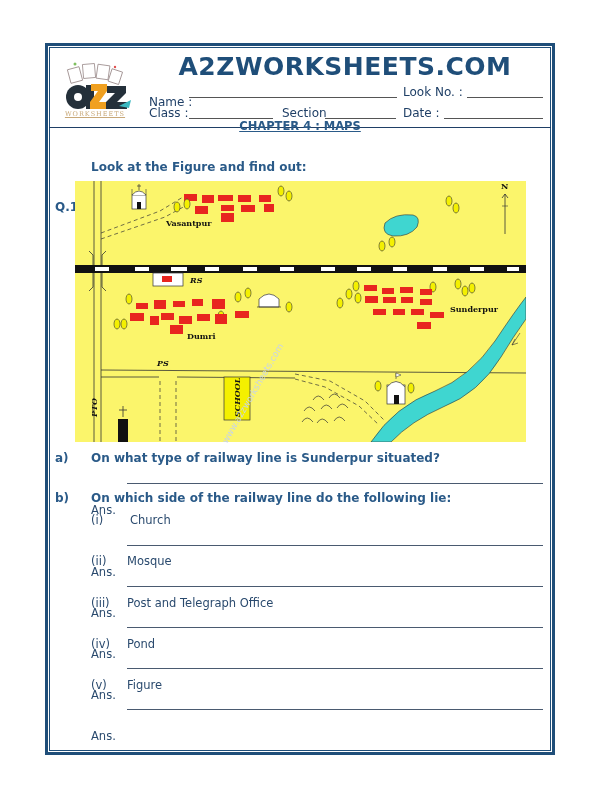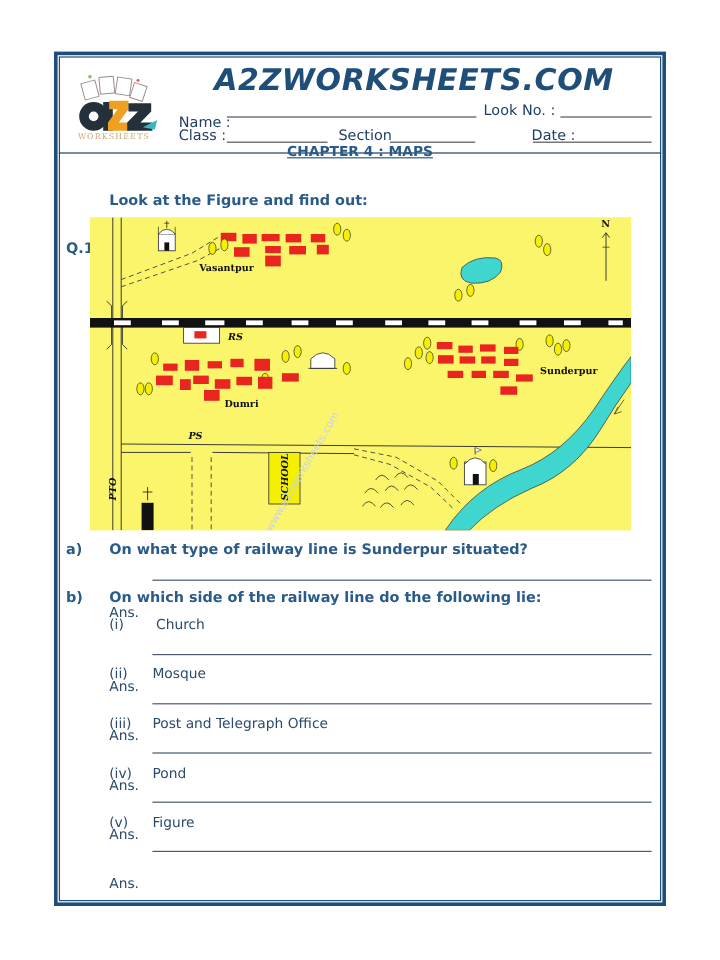--- a/index.html
+++ b/index.html
@@ -1,21 +1,21 @@
 <!DOCTYPE html>
 <html><head>
 <meta charset="utf-8">
 <style>
   html, body { margin:0; padding:0; background:#ffffff; }
   body { width:600px; height:800px; position:relative; overflow:hidden; font-family:"DejaVu Sans", sans-serif; color:#1f3f66; }
   .frame-outer { position:absolute; left:45px; top:43px; width:510px; height:712px; border:3px solid #1f4e79; box-sizing:border-box; }
   .frame-inner { position:absolute; left:49px; top:47px; width:502px; height:704px; border:1px solid #1f4e79; box-sizing:border-box; }
   .header-divider { position:absolute; left:49px; top:127px; width:502px; height:1px; background:#1f3f66; }
   .logo { position:absolute; left:55px; top:60px; width:80px; height:62px; }
-  .site-title { position:absolute; left:150px; top:52px; width:390px; text-align:center; font-size:25px; font-weight:bold; color:#1f4e79; letter-spacing:0.5px; font-family:"DejaVu Sans", sans-serif;font-style:italic; }
+  .site-title { position:absolute; left:150px; top:52px; width:390px; text-align:center; font-size:25px; font-weight:bold; color:#1f4e79; letter-spacing:0.5px; font-family:"DejaVu Sans", sans-serif; }
   .field { position:absolute; font-size:12px; color:#1f3f66; white-space:nowrap; }
   .uline { position:absolute; height:1px; background:#555; }
   .chapter { position:absolute; left:49px; top:119px; width:502px; text-align:center; font-size:11.5px; font-weight:bold; color:#2a5a88;text-decoration:underline; }
   .qnum { position:absolute; font-size:12px; font-weight:bold; color:#2a5a88; }
   .qtext { position:absolute; font-size:12px; font-weight:bold; color:#2a5a88; white-space:nowrap;text-align:right; }
   .item-num { position:absolute; font-size:11.5px; color:#2a4a6e; }
   .item-text { position:absolute; font-size:11.5px; color:#2a4a6e; white-space:nowrap; }
   .ans { position:absolute; font-size:11.5px; color:#2a4a6e;margin-top:31px; }
   .ans-line { position:absolute; left:127px; width:416px; height:1px; background:#4a5a70; }
   .map { position:absolute; left:75px; top:181px; width:451px; height:261px; background:#fbf56b; overflow:hidden; }
@@ -40,35 +40,35 @@
     </g>
     <circle cx="20" cy="4" r="1.5" fill="#7fbf5f"></circle>
     <circle cx="60" cy="7" r="1.2" fill="#e05050"></circle>
     <circle cx="23" cy="37" r="12" fill="#24303a"></circle>
     <circle cx="23" cy="37" r="4" fill="#fff"></circle>
     <rect x="31" y="25" width="8" height="24" fill="#24303a"></rect>
     <path d="M36 24 L52 24 L52 31 L44 42 L53 42 L53 49 L35 49 L35 42 L43 31 L36 31 Z" fill="#f0a020"></path>
     <path d="M52 26 L71 26 L71 33 L62 42 L72 42 L72 49 L51 49 L51 42 L60 33 L52 33 Z" fill="#24303a"></path>
     <path d="M64 46 L76 40 L74 48 Z" fill="#3ab8c0"></path>
   </svg>
-  <div style="position:absolute;left:0;top:50px;width:80px;text-align:center;font-family:'DejaVu Serif',serif;font-size:6.5px;letter-spacing:1px;color:#c8a878;">WORKSHEETS</div>
+  <div style="position:absolute;left:0;top:50px;width:80px;text-align:center;font-family:'DejaVu Serif',serif;font-size:6.5px;letter-spacing:1px;color:#c8a878;text-decoration:underline;">WORKSHEETS</div>
 </div>
 
 <div class="site-title">A2ZWORKSHEETS.COM</div>
 
 <span class="field" style="left:149px;top:71px;margin-top:24px;">Name :</span>
 <div class="uline" style="left:189px;top:97px;width:208px;"></div>
 <span class="field" style="left:403px;top:85px;">Look No. :</span>
 <div class="uline" style="left:467px;top:97px;width:76px;"></div>
 
 <span class="field" style="left:149px;top:106px;">Class :</span>
 <div class="uline" style="left:189px;top:118px;width:84px;"></div>
 <span class="field" style="left:282px;top:106px;">Section</span>
 <div class="uline" style="left:325px;top:118px;width:71px;"></div>
-<span class="field" style="left:403px;top:106px;margin-left:40px;">Date :</span>
+<span class="field" style="left:403px;top:106px;">Date :</span>
 <div class="uline" style="left:444px;top:118px;width:99px;"></div>
 
 <div class="header-divider"></div>
 
 <div class="chapter">CHAPTER 4 : MAPS</div>
 
 <span class="qnum" style="left:55px;top:160px;margin-top:40px;">Q.1.</span>
 <span class="qtext" style="left:91px;top:160px;">Look at the Figure and find out:</span>
 
 <div class="map">

